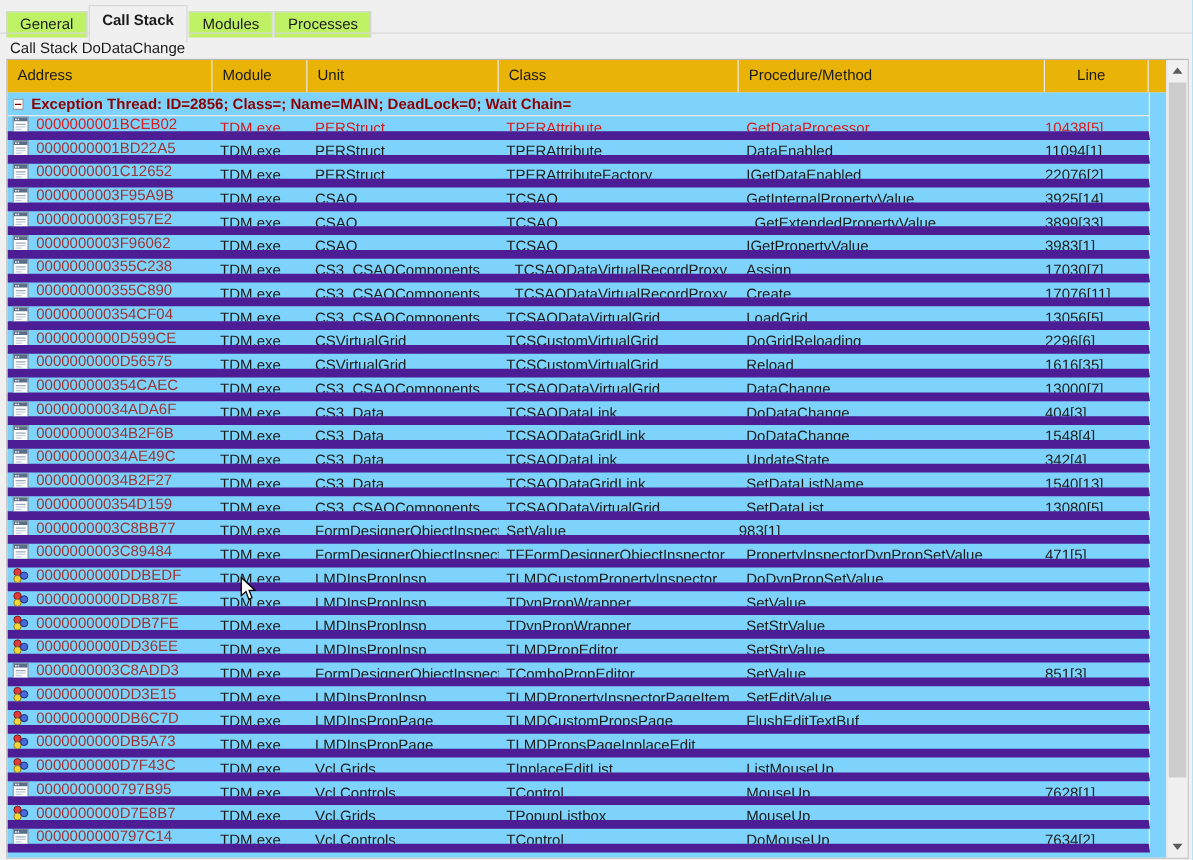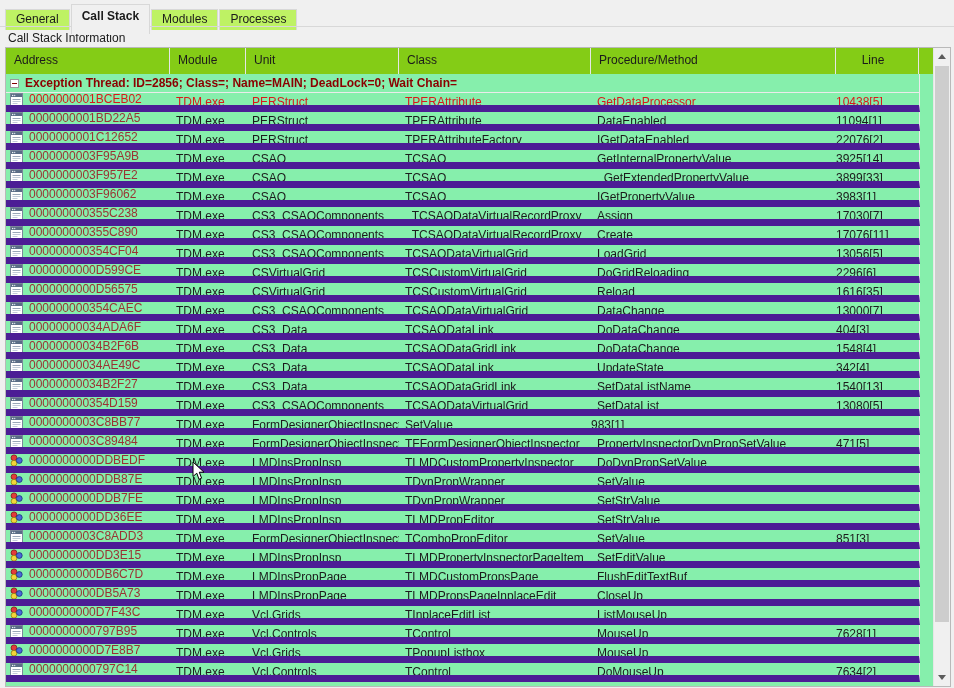--- a/index.html
+++ b/index.html
@@ -13,26 +13,26 @@
   .tabbar{position:absolute;left:0;top:4px;width:100%;height:23px;padding-left:5px;box-sizing:border-box;}
   .tabbar::after{content:"";position:absolute;left:0;right:0;bottom:0;height:0;border-bottom:1px solid #d8d8d8;z-index:2;}
   .tab{display:inline-block;position:relative;top:3px;height:18px;padding:2px 10px 0;border:1px solid #d8d8d8;border-bottom:none;
        background:#bef264;margin-right:1px;z-index:1;cursor:default;}
   .tab.active{top:0;height:25px;padding-top:4px;z-index:3;font-weight:bold;background:#f0f0f0;}
   
   .section-label{position:absolute;left:8px;top:31px;}
   
   .list{position:absolute;left:5px;top:47px;width:946px;height:640px;background:#fff;
         border:1px solid #b9b9b9;box-sizing:border-box;}
-  .hdr{position:absolute;left:0;top:0;right:17px;height:26px;background:#84cc16;border-bottom:1px solid #ededed;
+  .hdr{position:absolute;left:0;top:0;right:17px;height:26px;background:#eab308;border-bottom:1px solid #ededed;
        display:grid;grid-template-columns:164px 76px 153px 192px 245px 83px 1fr;}
   .hcell{line-height:25px;padding-left:8px;border-right:1px solid #e6e6e6;overflow:hidden;white-space:nowrap;}
   .hcell.line{text-align:center;padding-right:8px;padding-left:0;}
   .hcell.fill{border-right:none;}
-  .tbody{position:absolute;left:0;top:26px;right:17px;bottom:0;overflow:hidden;background:#86efac;}
+  .tbody{position:absolute;left:0;top:26px;right:17px;bottom:0;overflow:hidden;background:#7dd3fc;}
   .group-row{width:914px;height:19px;box-sizing:border-box;border-bottom:1px solid #ebebeb;border-right:1px solid #ebebeb;
              display:flex;align-items:center;}
   .minus-box{margin:0 6px 0 4px;flex:none;display:inline-flex;}
   .group-text{color:var(--grp,#8b0000);font-weight:bold;line-height:18px;white-space:nowrap;overflow:hidden;}
   .row{display:grid;grid-template-columns:164px 76px 153px 192px 245px 83px;width:914px;height:19px;box-sizing:border-box;
        border-bottom:7px solid #4c1d95;border-right:1px solid #ebebeb;}
   .cell{overflow:hidden;white-space:nowrap;line-height:18px;padding-left:6px;color:#1b1b1b;}
   .cell.addr{padding-left:0;display:flex;align-items:center;}
   .icn{width:13px;height:13px;margin:0 6px 0 4px;flex:none;display:inline-flex;}
   .addr-text{color:var(--addr,#9a3333);}
@@ -48,21 +48,21 @@
   
   .cursor{position:absolute;left:192px;top:461px;z-index:10;pointer-events:none;}
 </style>
 </head>
 <body>
 
 <div class="tabbar">
   <span class="tab">General</span><span class="tab active">Call Stack</span><span class="tab">Modules</span><span class="tab">Processes</span>
 </div>
 
-<div class="section-label">Call Stack Information</div>
+<div class="section-label">Call Stack DoDataChange</div>
 
 <div class="list">
 
   <div class="hdr">
     <span class="hcell">Address</span>
     <span class="hcell">Module</span>
     <span class="hcell">Unit</span>
     <span class="hcell">Class</span>
     <span class="hcell">Procedure/Method</span>
     <span class="hcell line">Line</span>
@@ -608,21 +608,20 @@
               <circle cx="4" cy="3.8" r="2.9" fill="#e23b3b" stroke="#801414" stroke-width="0.8"></circle>
               <circle cx="4" cy="9.2" r="2.9" fill="#f3d53a" stroke="#8d7d12" stroke-width="0.8"></circle>
               <circle cx="9.3" cy="6.5" r="2.9" fill="#4a69d8" stroke="#1c2f7e" stroke-width="0.8"></circle>
             </svg>
           </span>
           <span class="addr-text">0000000000DB5A73</span>
         </span>
         <span class="cell">TDM.exe</span>
         <span class="cell">LMDInsPropPage</span>
         <span class="cell">TLMDPropsPageInplaceEdit</span>
-        <span class="cell">CloseUp</span>
         <span class="cell line"></span>
       </div>
       <div class="row">
         <span class="cell addr">
           <span class="icn">
             <svg width="13" height="13" viewBox="0 0 13 13">
               <circle cx="4" cy="3.8" r="2.9" fill="#e23b3b" stroke="#801414" stroke-width="0.8"></circle>
               <circle cx="4" cy="9.2" r="2.9" fill="#f3d53a" stroke="#8d7d12" stroke-width="0.8"></circle>
               <circle cx="9.3" cy="6.5" r="2.9" fill="#4a69d8" stroke="#1c2f7e" stroke-width="0.8"></circle>
             </svg>

